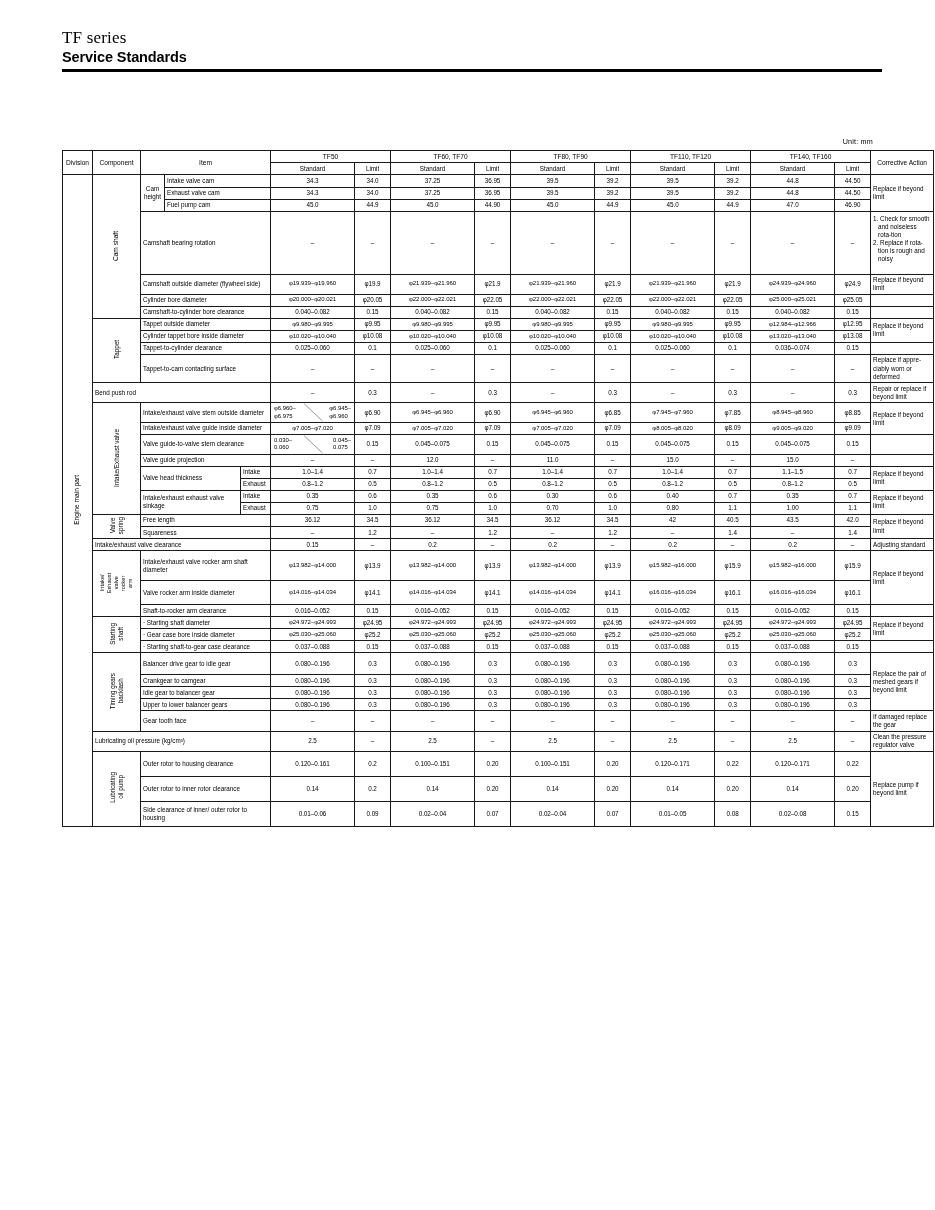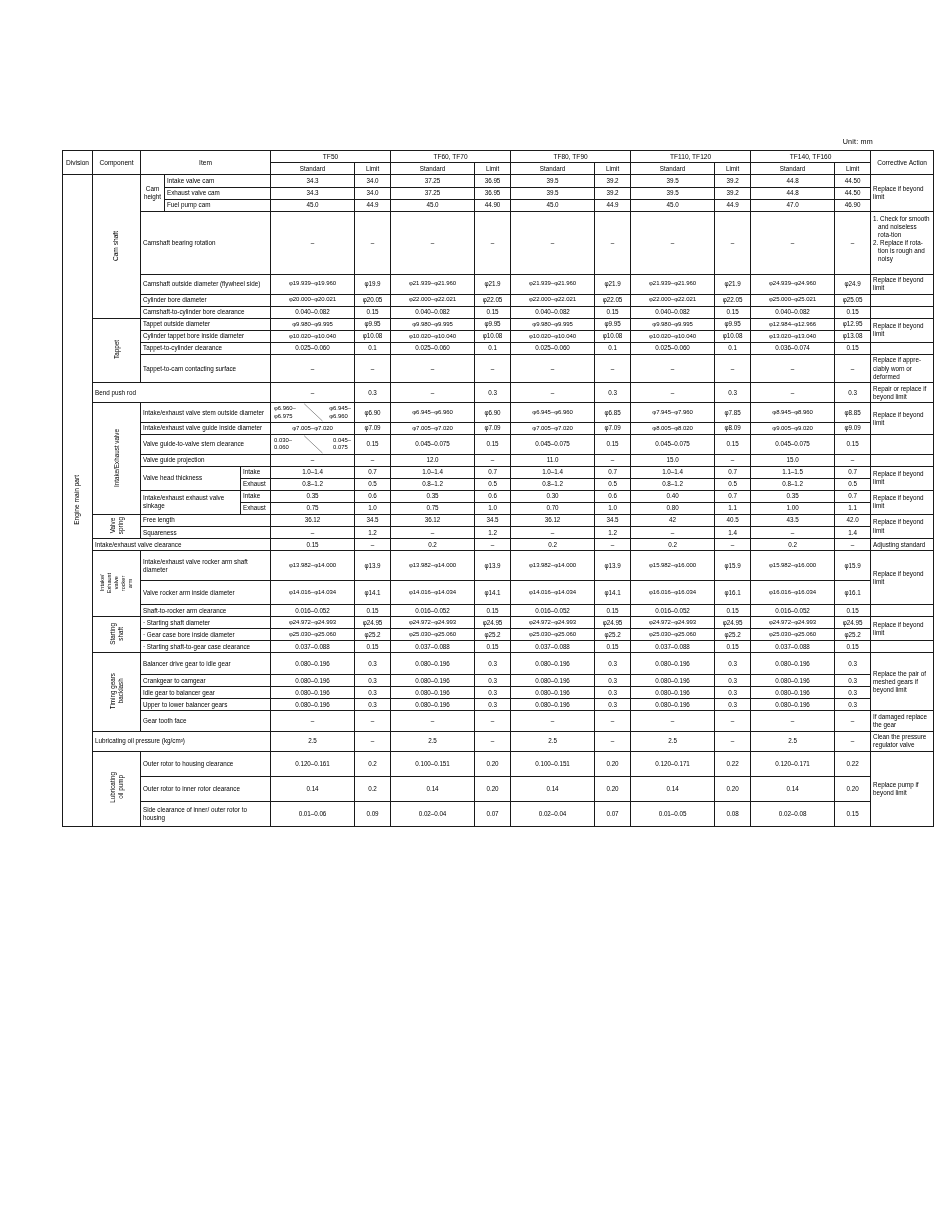--- a/index.html
+++ b/index.html
@@ -164,20 +164,25 @@
     line-height: 1.3;
     padding-left: 0;
   }
   .ind { display: block; padding-left: 5px; text-indent: -5px; }
 </style>
 </head>
 <body>
 
 <div class="page">
 
+  <div class="hdr">
+    <div class="hdr-series">TF series</div>
+    <div class="hdr-title">Service Standards</div>
+    <div class="hdr-rule"></div>
+  </div>
 
   <div class="unit-label">Unit:  mm</div>
 
   <div class="tbl-wrap">
   <table class="std">
     <colgroup>
       <col style="width:30px">
       <col style="width:48px">
       <col style="width:24px">
       <col style="width:76px">

